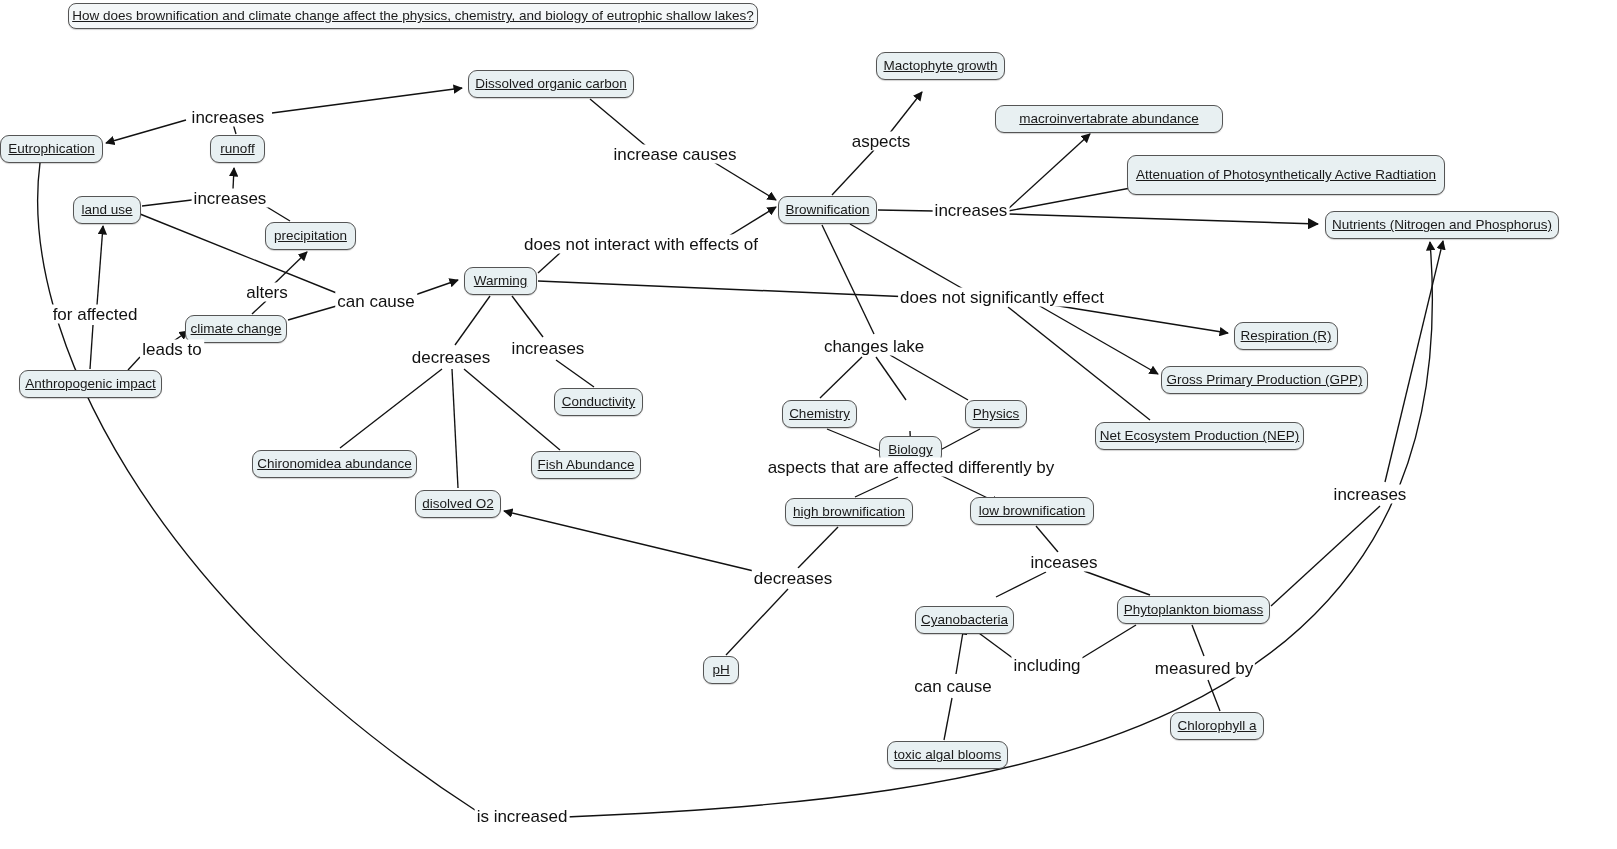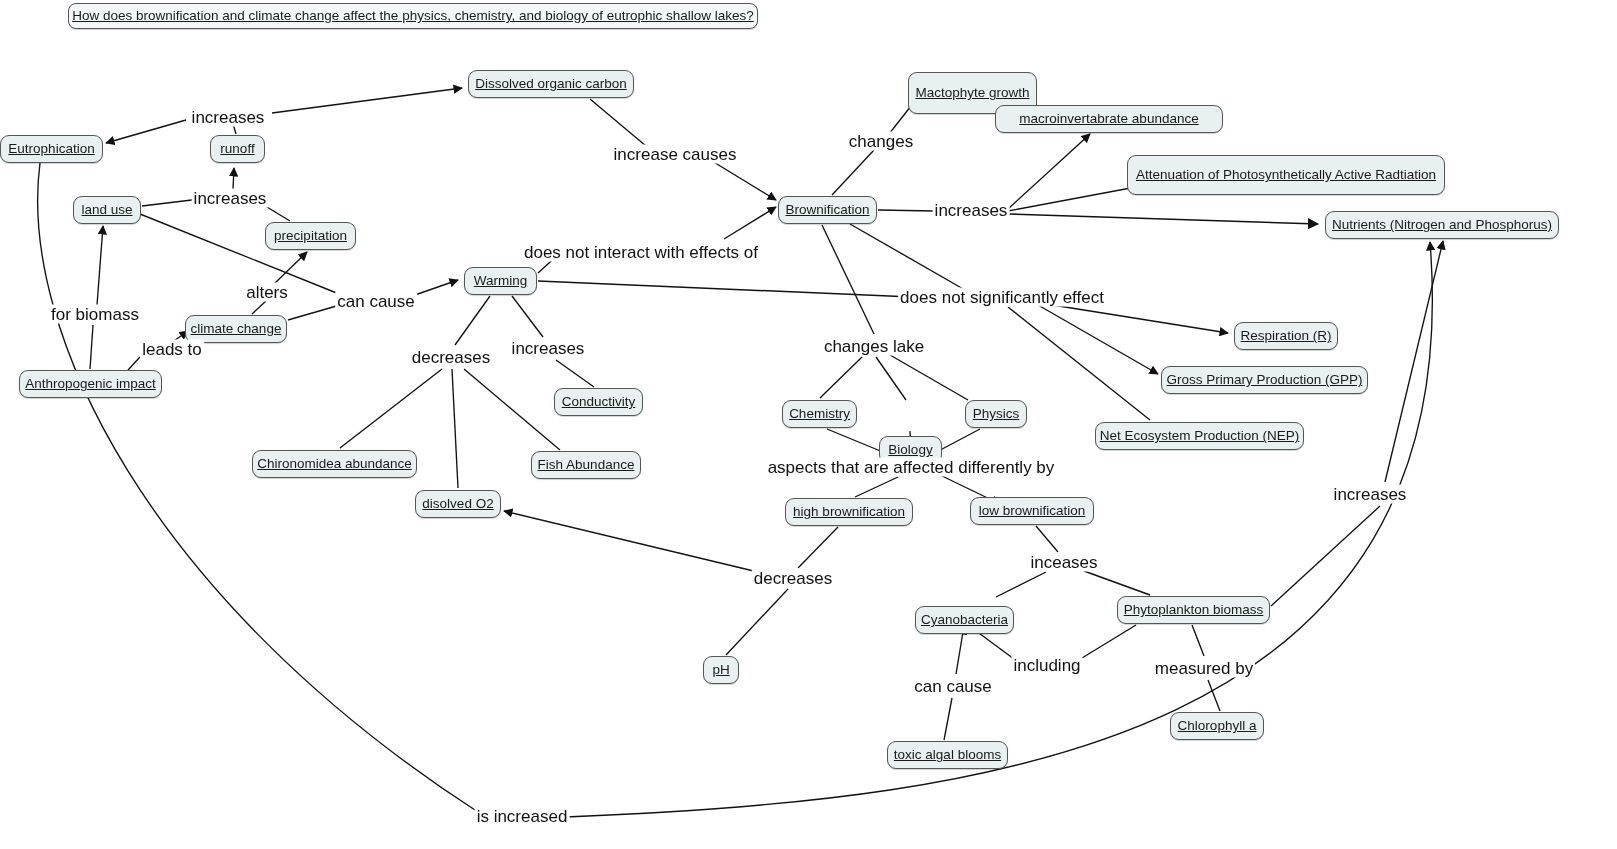--- a/index.html
+++ b/index.html
@@ -159,21 +159,21 @@
       <path d="M 1385 482 L 1443 241" marker-end="url(#arrow)"></path>
 
       <path d="M 40 163 C 18 330, 150 600, 478 812"></path>
       <path d="M 566 817 C 1000 800, 1470 740, 1430 242" marker-end="url(#arrow)"></path>
     </g>
   </svg>
 
   <div id="nodes">
       <div class="node question" style="left: 68px; top: 3px; width: 690px; height: 26px;">How does brownification and climate change affect the physics, chemistry, and biology of eutrophic shallow lakes?</div>
       <div class="node" style="left: 468px; top: 70px; width: 166px; height: 28px;">Dissolved organic carbon</div>
-      <div class="node" style="left: 876px; top: 72px; width: 129px; height: 42px; margin-left: 32px;">Mactophyte growth</div>
+      <div class="node" style="left: 876px; top: 52px; width: 129px; height: 28px;">Mactophyte growth</div>
       <div class="node" style="left: 995px; top: 105px; width: 228px; height: 28px;">macroinvertabrate abundance</div>
       <div class="node" style="left: 1127px; top: 155px; width: 318px; height: 40px;">Attenuation of Photosynthetically Active Radtiation</div>
       <div class="node" style="left: 0px; top: 135px; width: 103px; height: 28px;">Eutrophication</div>
       <div class="node" style="left: 210px; top: 135px; width: 55px; height: 28px;">runoff</div>
       <div class="node" style="left: 778px; top: 196px; width: 99px; height: 28px;">Brownification</div>
       <div class="node" style="left: 1325px; top: 211px; width: 234px; height: 28px;">Nutrients (Nitrogen and Phosphorus)</div>
       <div class="node" style="left: 73px; top: 196px; width: 68px; height: 28px;">land use</div>
       <div class="node" style="left: 265px; top: 222px; width: 91px; height: 28px;">precipitation</div>
       <div class="node" style="left: 464px; top: 267px; width: 73px; height: 28px;">Warming</div>
       <div class="node" style="left: 185px; top: 315px; width: 102px; height: 28px;">climate change</div>
@@ -193,28 +193,28 @@
       <div class="node" style="left: 1117px; top: 596px; width: 153px; height: 28px;">Phytoplankton biomass</div>
       <div class="node" style="left: 915px; top: 606px; width: 99px; height: 28px;">Cyanobacteria</div>
       <div class="node" style="left: 1170px; top: 712px; width: 94px; height: 28px;">Chlorophyll a</div>
       <div class="node" style="left: 887px; top: 741px; width: 121px; height: 28px;">toxic algal blooms</div>
       <div class="node" style="left: 703px; top: 656px; width: 36px; height: 28px;">pH</div>
     </div>
 
   <div id="labels">
       <div class="edge-label" style="left: 228px; top: 117px;">increases</div>
       <div class="edge-label" style="left: 675px; top: 154px;">increase causes</div>
-      <div class="edge-label" style="left: 881px; top: 141px;">changes</div>
+      <div class="edge-label" style="left: 881px; top: 141px;">aspects</div>
       <div class="edge-label" style="left: 230px; top: 198px;">increases</div>
       <div class="edge-label" style="left: 971px; top: 210px;">increases</div>
-      <div class="edge-label" style="left: 641px; top: 244px; margin-top: 8px;">does not interact with effects of</div>
+      <div class="edge-label" style="left: 641px; top: 244px;">does not interact with effects of</div>
       <div class="edge-label" style="left: 267px; top: 292px;">alters</div>
       <div class="edge-label" style="left: 376px; top: 301px;">can cause</div>
       <div class="edge-label" style="left: 1002px; top: 297px;">does not significantly effect</div>
-      <div class="edge-label" style="left: 95px; top: 314px;">for biomass</div>
+      <div class="edge-label" style="left: 95px; top: 314px;">for affected</div>
       <div class="edge-label" style="left: 874px; top: 346px;">changes lake</div>
       <div class="edge-label" style="left: 451px; top: 357px;">decreases</div>
       <div class="edge-label" style="left: 548px; top: 348px;">increases</div>
       <div class="edge-label" style="left: 172px; top: 349px;">leads to</div>
       <div class="edge-label" style="left: 911px; top: 467px;">aspects that are affected differently by</div>
       <div class="edge-label" style="left: 1370px; top: 494px;">increases</div>
       <div class="edge-label" style="left: 1064px; top: 562px;">inceases</div>
       <div class="edge-label" style="left: 793px; top: 578px;">decreases</div>
       <div class="edge-label" style="left: 1047px; top: 665px;">including</div>
       <div class="edge-label" style="left: 1204px; top: 668px;">measured by</div>

